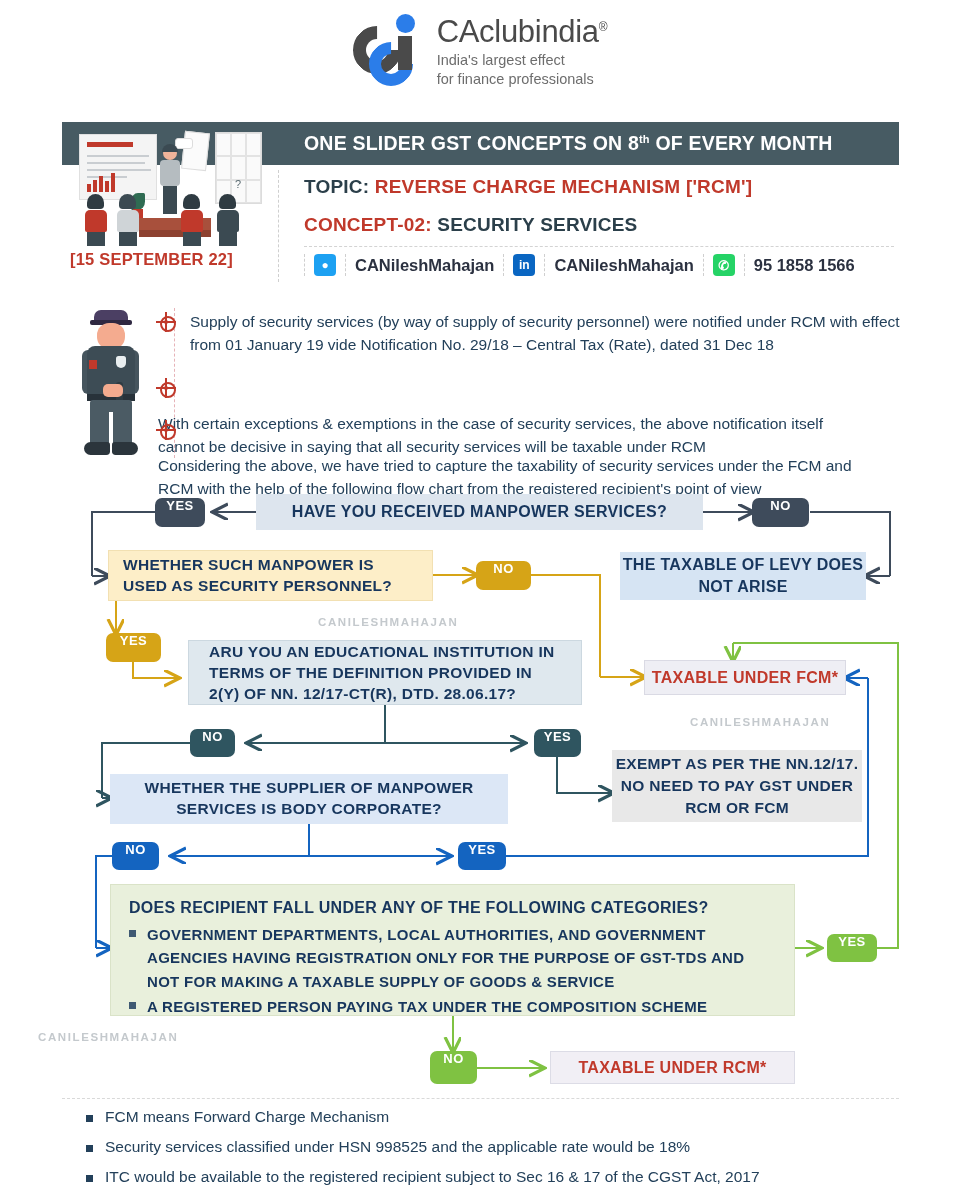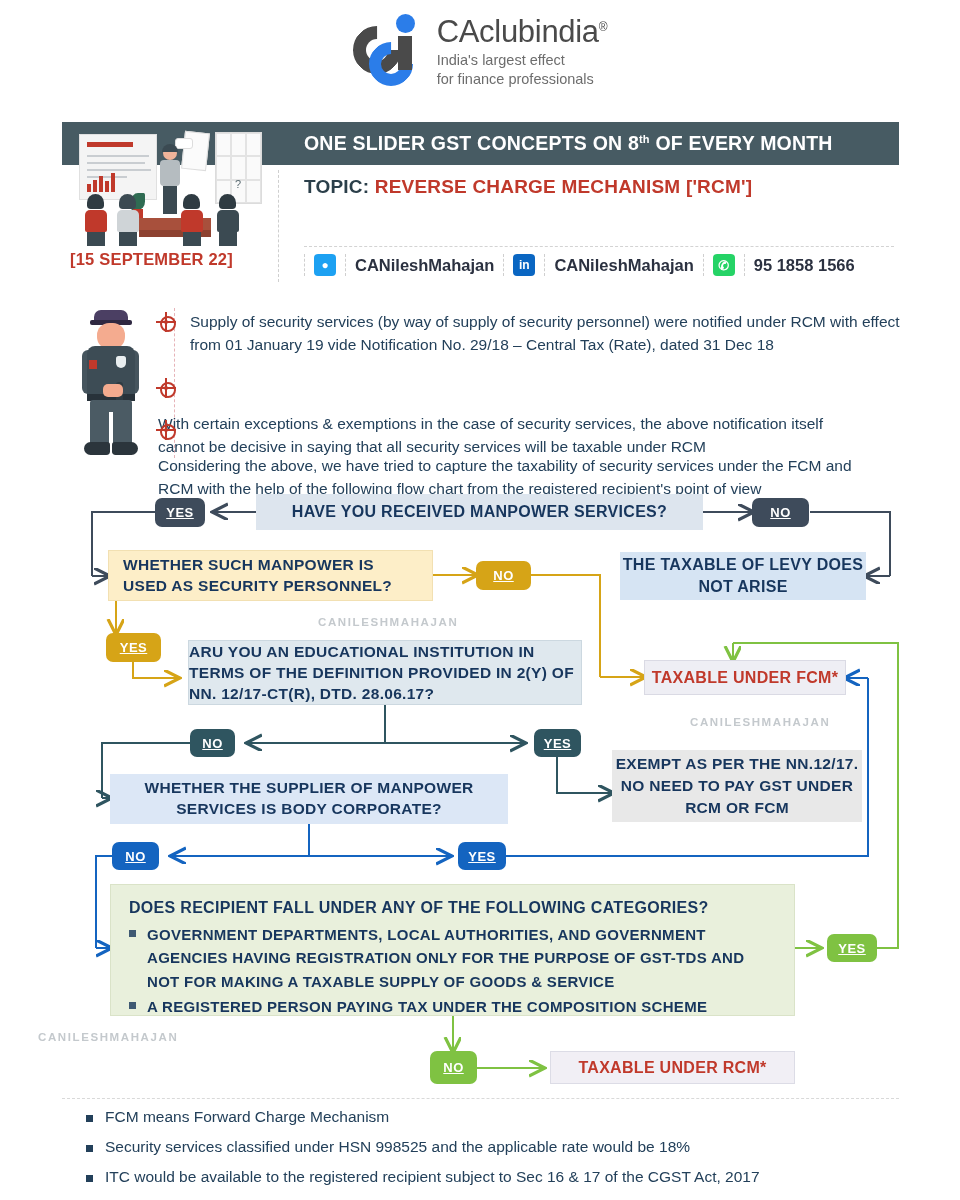--- a/index.html
+++ b/index.html
@@ -174,23 +174,22 @@
 
   
   .flow { position: absolute; left: 0; top: 478px; width: 960px; height: 615px; }
   .fbox {
     position: absolute; display: flex; flex-direction: column;
     justify-content: center; font-weight: bold; color: #17365d;
     letter-spacing: 0.3px; text-align: center;
   }
   .badge {
     position: absolute; border-radius: 7px; color: #fff; font-weight: bold;
-    font-size: 13px; display: flex; align-items: center; justify-content: center;
+    font-size: 13px; display: flex; justify-content: center;
     letter-spacing: 0.5px;
-    text-decoration: underline;
   }
   .wm {
     position: absolute; font-size: 11.5px; color: #c4c9cd; letter-spacing: 1.6px;
     font-weight: bold;
   }
   svg.lines { position: absolute; left: 0; top: 0; width: 960px; height: 615px; }
 
   
   .foot-rule {
     position: absolute; left: 62px; top: 1098px; width: 837px;
@@ -297,20 +296,24 @@
   <div class="vdash-col"></div>
 
   <div class="header-right">
     <div class="hdr-title">
       <span>ONE SLIDER GST CONCEPTS ON 8</span><sup>th</sup><span> OF EVERY MONTH</span>
     </div>
     <div class="topic-line">
       <span class="lbl-dark">TOPIC:</span>
       <span class="lbl-red">REVERSE CHARGE MECHANISM ['RCM']</span>
     </div>
+    <div class="concept-line">
+      <span class="lbl-red">CONCEPT-02:</span>
+      <span class="lbl-dark">SECURITY SERVICES</span>
+    </div>
     <div class="hdr-rule"></div>
     <div class="contacts">
       <span class="vdiv"></span>
       <span class="sico tw">●</span>
       <span class="vdiv"></span>
       <span>CANileshMahajan</span>
       <span class="vdiv"></span>
       <span class="sico li">in</span>
       <span class="vdiv"></span>
       <span>CANileshMahajan</span>
@@ -447,21 +450,21 @@
   <div class="badge" style="left:106px; top:155px; width:55px; height:29px; background:#d6a417;">
     <span>YES</span>
   </div>
 
   <div class="fbox" style="left:620px; top:74px; width:246px; height:48px; background:#d6e4f3; font-size:16px; line-height:1.35;">
     <span>THE TAXABLE OF LEVY DOES NOT ARISE</span>
   </div>
 
   <div class="wm" style="left:318px; top:138px;">CANILESHMAHAJAN</div>
 
-  <div class="fbox" style="left:188px; top:162px; width:394px; height:65px; background:#dfe8ee; font-size:15.5px; line-height:1.36; padding:0 0; text-align:left; border:1px solid #ccd8e0;">
+  <div class="fbox" style="left:188px; top:162px; width:394px; height:65px; background:#dfe8ee; font-size:15.5px; line-height:1.36; padding:0 20px; text-align:left; border:1px solid #ccd8e0;">
     <span>ARU YOU AN EDUCATIONAL INSTITUTION IN TERMS OF THE DEFINITION PROVIDED IN 2(Y) OF NN. 12/17-CT(R), DTD. 28.06.17?</span>
   </div>
 
   <div class="fbox" style="left:644px; top:182px; width:202px; height:35px; background:#eeeef4; font-size:16px; color:#c0392b; border:1px solid #dadae4;">
     <span>TAXABLE UNDER FCM*</span>
   </div>
 
   <div class="wm" style="left:690px; top:238px;">CANILESHMAHAJAN</div>
 
   <div class="badge" style="left:190px; top:251px; width:45px; height:28px; background:#2f5560;">

